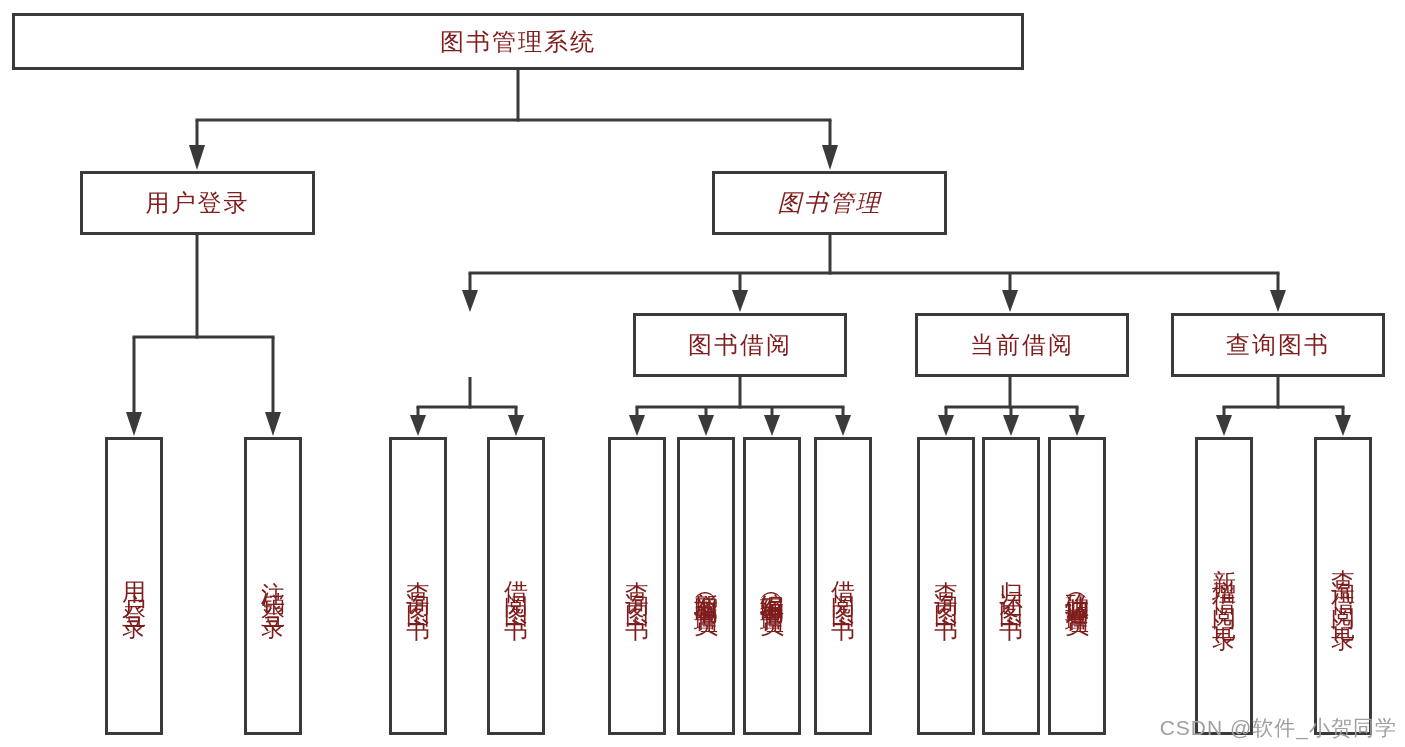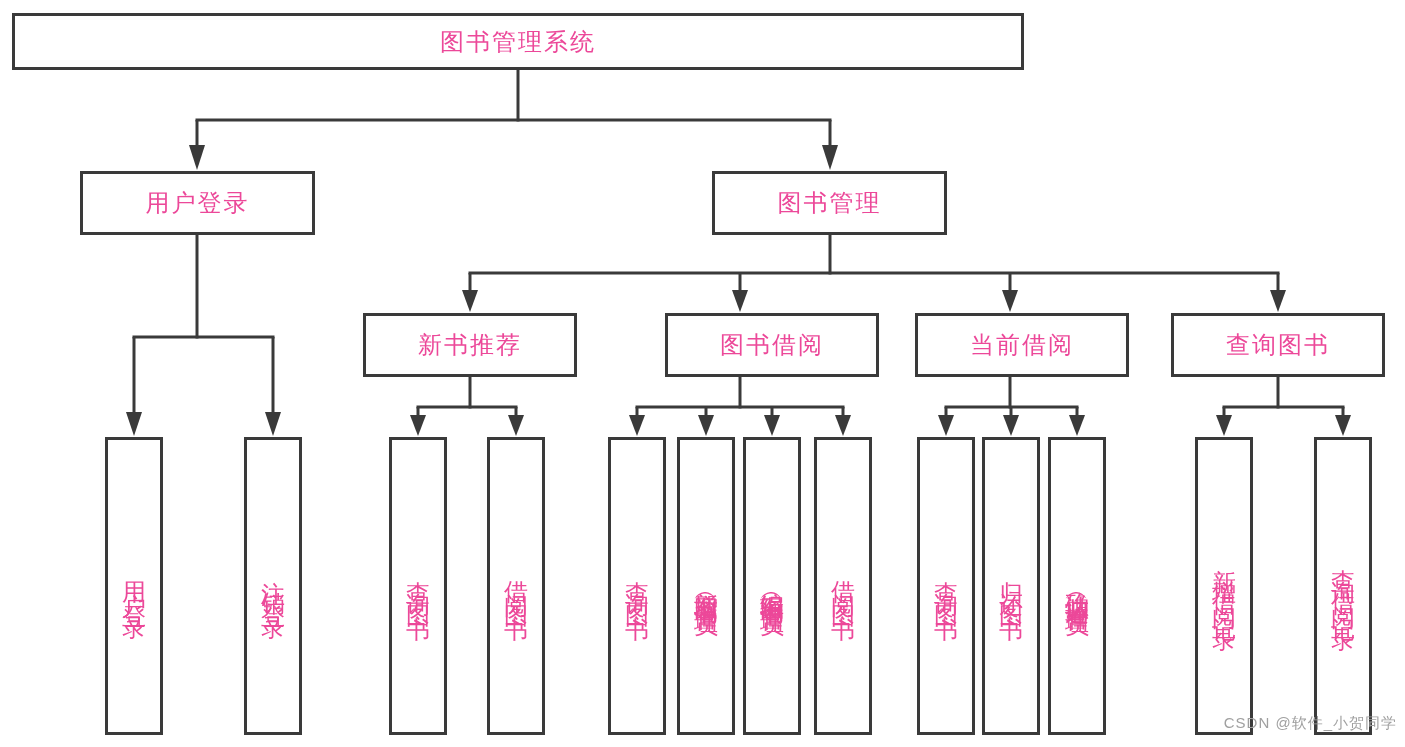--- a/index.html
+++ b/index.html
@@ -16,36 +16,36 @@
     position:absolute;
     box-sizing:border-box;
     border:3px solid #3a3a3a;
     background:#ffffff;
     display:flex;
     align-items:center;
     justify-content:center;
     text-align:right;
     font-size:24px;
     letter-spacing:2px;
-    color:#ec4899;
+    color:#7f1d1d;
   }
   .root{left:12px;top:13px;width:1012px;height:57px;}
   .lvl2{height:64px;top:171px;width:235px;}
   .lvl3{height:64px;top:313px;width:214px;}
   .tall{
     top:437px;height:298px;width:58px;
     writing-mode:vertical-rl;
     letter-spacing:12px;
     font-size:24px;
   }
   .dense{letter-spacing:3px;}
   .watermark{
     position:absolute;
     top:714px;right:8px;
-    font-size:15px;
+    font-size:21px;
     color:#a0a0a0;
     letter-spacing:1px;
     z-index:5;
   }
 </style>
 </head>
 <body>
 
 <div id="stage">
 
@@ -113,27 +113,26 @@
       <polygon points="1003,415 1019,415 1011,436"></polygon>
       <polygon points="1069,415 1085,415 1077,436"></polygon>
       <polygon points="1216,415 1232,415 1224,436"></polygon>
       <polygon points="1335,415 1351,415 1343,436"></polygon>
     </g>
   </svg>
 
   <div class="box root">图书管理系统</div>
 
   <div class="box lvl2" style="left:80px;">用户登录</div>
-  <div class="box lvl2" style="left:712px;">图书管理</div>
+  <div class="box lvl2" style="left:712px;font-style:italic;">图书管理</div>
 
   <div class="box tall" style="left:105px;">用户登录</div>
   <div class="box tall" style="left:244px;">注销登录</div>
 
-  <div class="box lvl3" style="left:363px;">新书推荐</div>
-  <div class="box lvl3" style="left:633px;margin-left:32px;">图书借阅</div>
+  <div class="box lvl3" style="left:633px;">图书借阅</div>
   <div class="box lvl3" style="left:903px;margin-left:12px;">当前借阅</div>
   <div class="box lvl3" style="left:1171px;">查询图书</div>
 
   <div class="box tall" style="left:389px;">查询图书</div>
   <div class="box tall" style="left:487px;">借阅图书</div>
 
   <div class="box tall" style="left:608px;">查询图书</div>
   <div class="box tall dense" style="left:677px;">新增图书（管理员）</div>
   <div class="box tall dense" style="left:743px;">编辑图书（管理员）</div>
   <div class="box tall" style="left:814px;">借阅图书</div>

